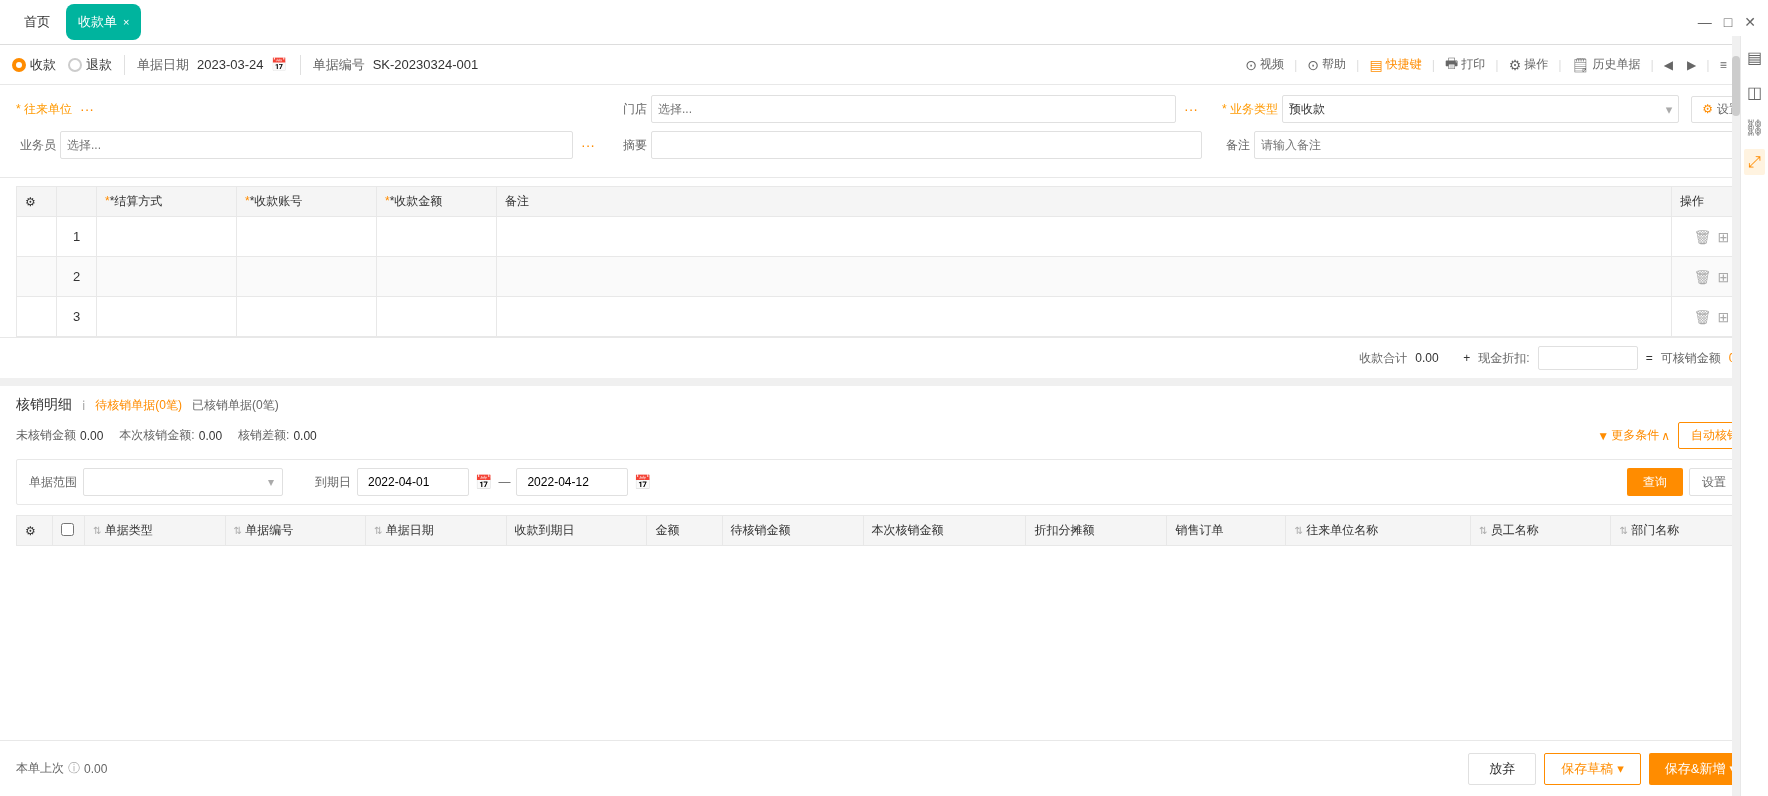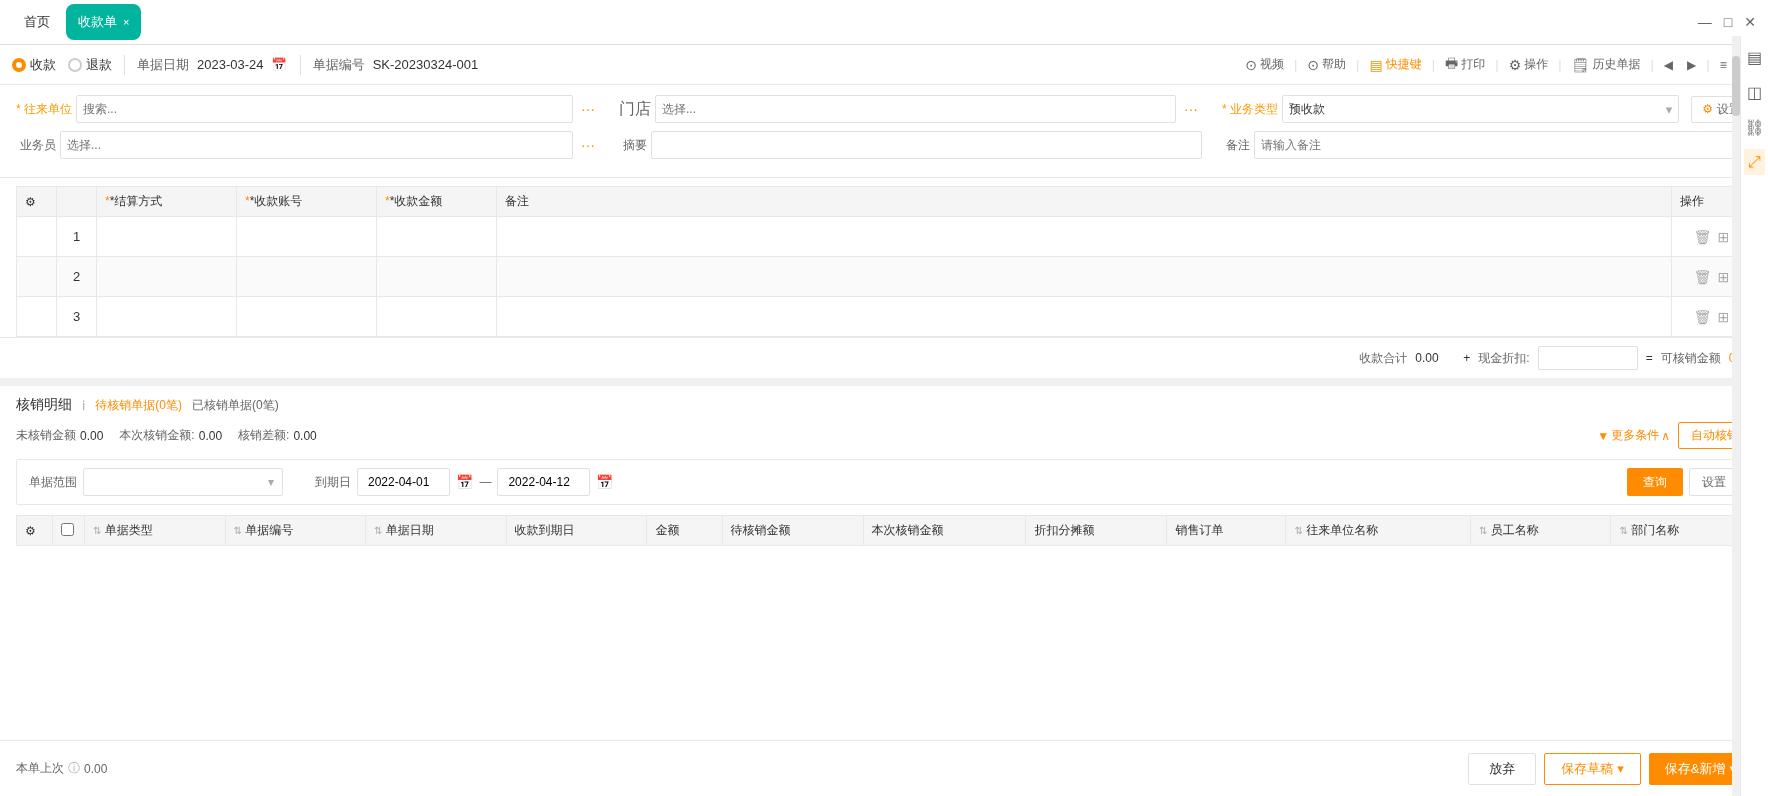--- a/index.html
+++ b/index.html
@@ -44,21 +44,21 @@
     .toolbar-btn .icon { font-size: 14px; }
 
     
     .main-content { background: #fff; padding: 0; overflow-y: auto; height: calc(796px - 36px - 40px - 40px); }
 
     
     .form-section { padding: 10px 16px; background: #fff; border-bottom: 1px solid #e8e8e8; }
     .form-row { display: flex; align-items: center; gap: 0; margin-bottom: 8px; }
     .form-field { display: flex; align-items: center; flex: 1; gap: 4px; }
     .form-label { color: #f90; font-size: 12px; white-space: nowrap; min-width: 56px; text-align: right; }
-    .form-label-plain { color: #666; font-size: 16px; white-space: nowrap; min-width: 40px; text-align: right; }
+    .form-label-plain { color: #666; font-size: 12px; white-space: nowrap; min-width: 40px; text-align: right; }
     .form-input { flex: 1; height: 28px; border: 1px solid #e0e0e0; border-radius: 2px; padding: 0 6px; color: #aaa; font-size: 12px; outline: none; }
     .form-more { color: #ff8c00; cursor: pointer; padding: 0 4px; font-size: 14px; }
     .form-select-display { display: flex; align-items: center; flex: 1; height: 28px; border: 1px solid #e0e0e0; border-radius: 2px; padding: 0 6px; }
     .chevron-icon { color: #aaa; margin-left: auto; }
     .settings-btn {
       display: flex; align-items: center; gap: 4px; background: #fff; border: 1px solid #e0e0e0;
       border-radius: 2px; padding: 4px 10px; cursor: pointer; color: #666; font-size: 12px;
     }
     .settings-btn .gear { color: #ff8c00; }
 
@@ -112,21 +112,21 @@
       background: #fff; border: 1px solid #ff8c00; color: #ff8c00;
       padding: 4px 12px; border-radius: 2px; cursor: pointer; font-size: 12px;
     }
 
     
     .filter-row { display: flex; align-items: center; gap: 12px; margin-bottom: 10px; padding: 8px 0; border: 1px solid #e8e8e8; border-radius: 2px; padding: 8px 12px; }
     .filter-field { display: flex; align-items: center; gap: 6px; font-size: 12px; }
     .filter-label { color: #666; white-space: nowrap; }
     .filter-select { display: flex; align-items: center; gap: 4px; border: 1px solid #e0e0e0; border-radius: 2px; padding: 3px 8px; cursor: pointer; font-size: 12px; min-width: 140px; height: 28px; }
     .filter-chevron { color: #aaa; margin-left: auto; }
-    .filter-date-input { border: 1px solid #e0e0e0; border-radius: 2px; padding: 3px 10px; font-size: 12px; height: 28px; width: 93px; }
+    .filter-date-input { border: 1px solid #e0e0e0; border-radius: 2px; padding: 3px 10px; font-size: 12px; height: 28px; width: 112px; }
     .filter-date-sep { color: #666; }
     .filter-calendar { color: #ff8c00; cursor: pointer; font-size: 14px; }
     .filter-right { margin-left: auto; display: flex; gap: 6px; }
     .query-btn {
       background: #ff8c00; color: #fff; border: none; padding: 4px 16px;
       border-radius: 2px; cursor: pointer; font-size: 12px; height: 28px;
     }
     .settings2-btn {
       background: #fff; color: #666; border: 1px solid #e0e0e0; padding: 4px 12px;
       border-radius: 2px; cursor: pointer; font-size: 12px; height: 28px;
@@ -259,21 +259,20 @@
   </div>
 </div>
 
 <div class="main-content">
 
   <div class="form-section">
     <div class="form-row">
 
       <div class="form-field" style="flex:2.2;">
         <span class="form-label" style="color:#f90;min-width:56px;text-align:right;">* <span>往来单位</span></span>
-        <input class="form-input" type="text" style="color: rgb(170, 170, 170);" placeholder="搜索...">
         <span class="form-more">···</span>
       </div>
 
       <div class="form-field" style="flex:2.2;margin-left:20px;">
         <span class="form-label-plain" style="min-width:28px;text-align:right;color:#666;">门店</span>
         <input class="form-input" type="text" style="color: rgb(170, 170, 170);" placeholder="选择...">
         <span class="form-more">···</span>
       </div>
 
       <div class="form-field" style="flex:2;margin-left:20px;">

